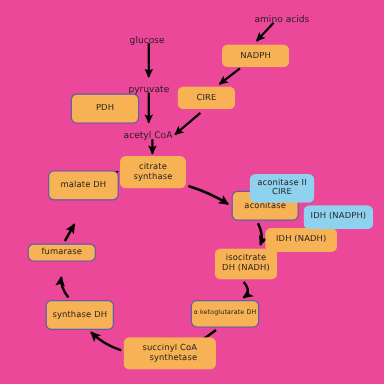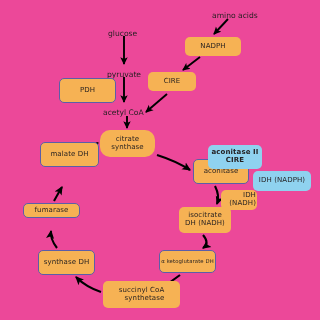--- a/index.html
+++ b/index.html
@@ -91,30 +91,30 @@
   <div id="metabolite-group">
       <div class="metabolite" style="left: 212px; top: 11px; font-size: 7.6px; color: rgb(35, 31, 32);">amino acids</div>
       <div class="metabolite" style="left: 108px; top: 29px; font-size: 7.6px; color: rgb(35, 31, 32);">glucose</div>
       <div class="metabolite" style="left: 107px; top: 70px; font-size: 7.6px; color: rgb(35, 31, 32);">pyruvate</div>
       <div class="metabolite" style="left: 103px; top: 108px; font-size: 7.6px; color: rgb(35, 31, 32);">acetyl CoA</div>
     </div>
   <div id="enzyme-group">
       <div class="node orange" style="left: 185px; top: 37px; width: 56px; height: 19px; font-size: 7px;">NADPH</div>
       <div class="node orange" style="left: 148px; top: 72px; width: 48px; height: 19px; font-size: 7px;">CIRE</div>
       <div class="node orange bordered" style="left: 59px; top: 78px; width: 57px; height: 25px; font-size: 7px;">PDH</div>
-      <div class="node orange" style="left: 100px; top: 130px; width: 55px; height: 27px; font-size: 7px; border-radius: 10px;">citrate
+      <div class="node orange" style="left: 100px; top: 130px; width: 55px; height: 27px; font-size: 7px;">citrate
 synthase</div>
       <div class="node orange bordered" style="left: 193px; top: 159px; width: 56px; height: 25px; font-size: 7px;">aconitase</div>
       <div class="node orange" style="left: 179px; top: 207px; width: 52px; height: 26px; font-size: 7px;">isocitrate
 DH (NADH)</div>
       <div class="node orange bordered" style="left: 159px; top: 250px; width: 57px; height: 23px; font-size: 5.3px;">α ketoglutarate DH</div>
       <div class="node orange" style="left: 103px; top: 281px; width: 77px; height: 27px; font-size: 7px; text-align: right;">succinyl CoA
 synthetase</div>
       <div class="node orange bordered" style="left: 38px; top: 250px; width: 57px; height: 25px; font-size: 7px;">synthase DH</div>
       <div class="node orange bordered" style="left: 23px; top: 203px; width: 57px; height: 15px; font-size: 7px;">fumarase</div>
       <div class="node orange bordered" style="left: 40px; top: 142px; width: 59px; height: 25px; font-size: 7px;">malate DH</div>
-      <div class="node orange" style="left: 221px; top: 190px; width: 36px; height: 20px; font-size: 7px; text-align: right;">IDH (NADH)</div>
-      <div class="node blue" style="left: 208px; top: 145px; width: 54px; height: 24px; font-size: 7px; font-weight: bold;">aconitase II
+      <div class="node orange" style="left: 221px; top: 190px; width: 60px; height: 20px; font-size: 7px; text-align: right;">IDH (NADH)</div>
+      <div class="node blue" style="left: 208px; top: 145px; width: 54px; height: 24px; font-size: 7px;">aconitase II
 CIRE</div>
       <div class="node blue" style="left: 253px; top: 171px; width: 58px; height: 20px; font-size: 7px;">IDH (NADPH)</div>
     </div>
 
 </div>
 
 </body></html>

